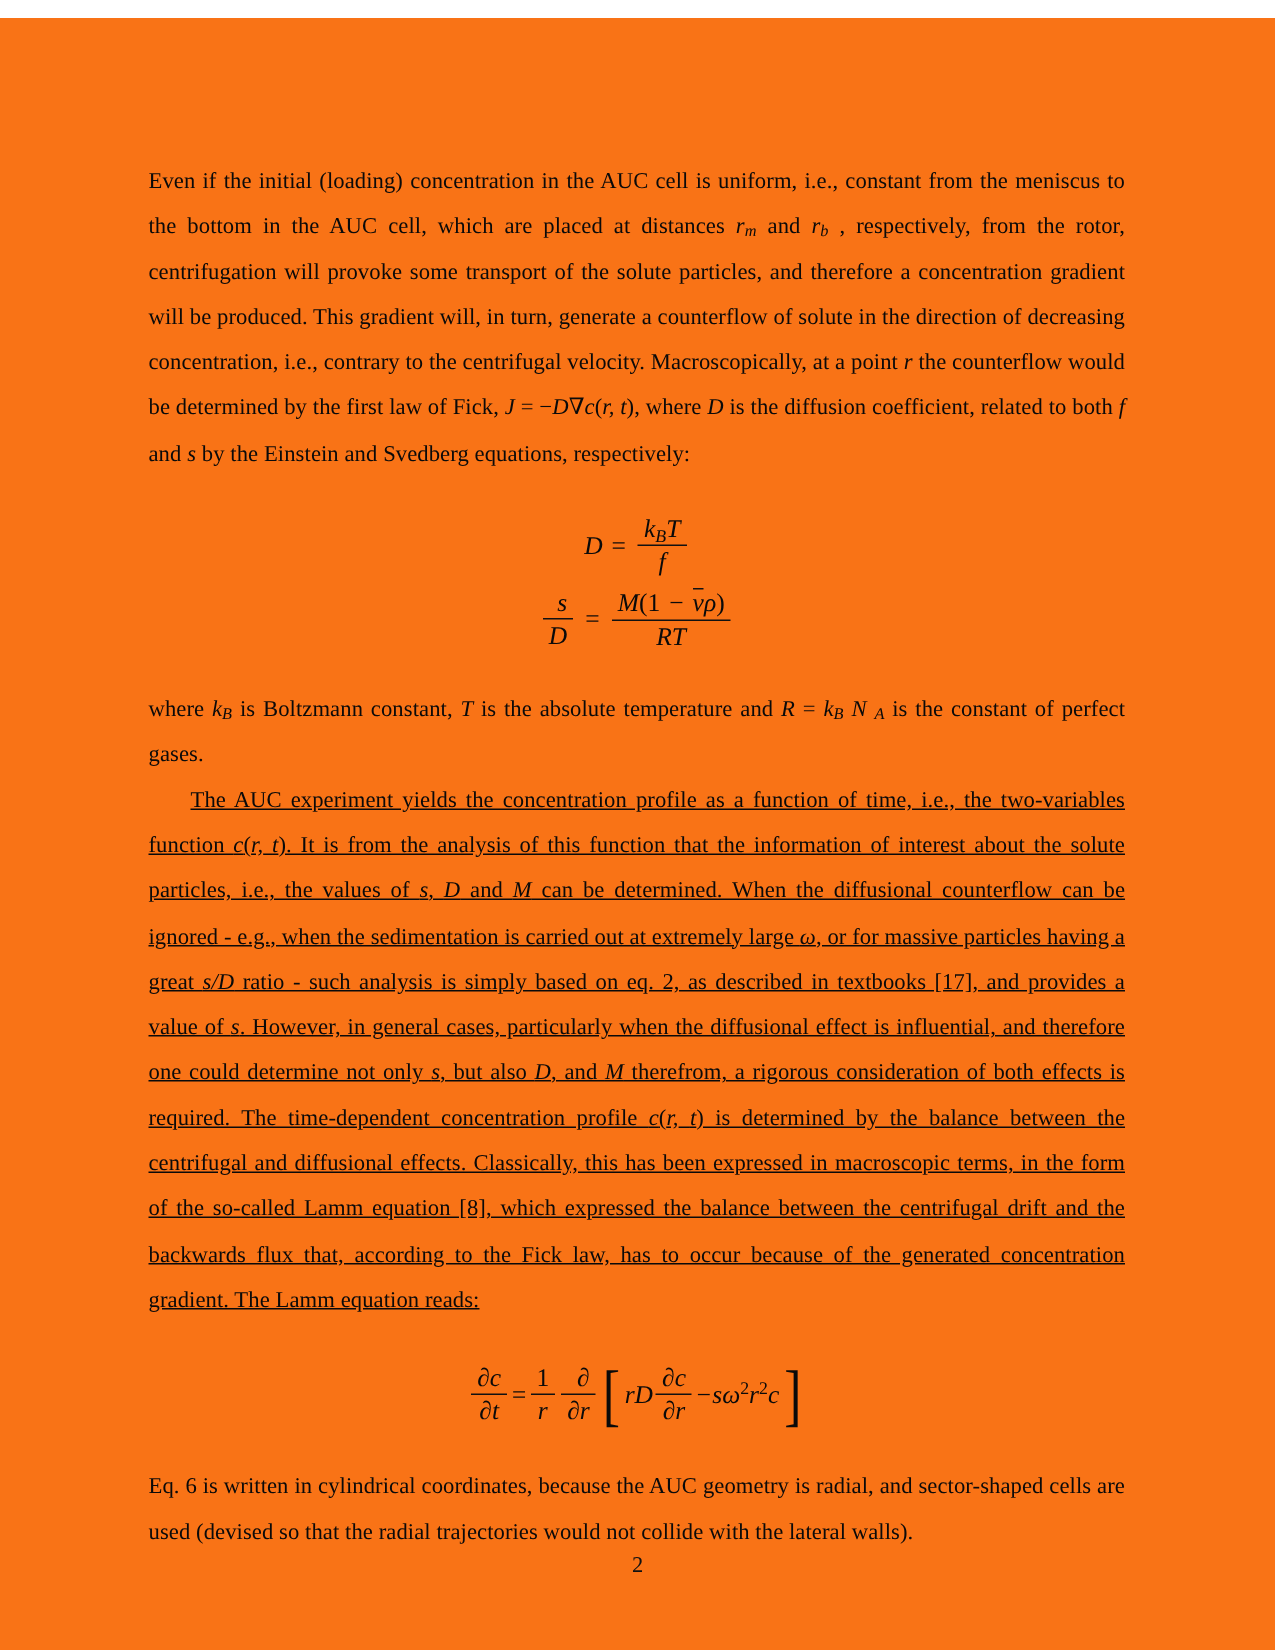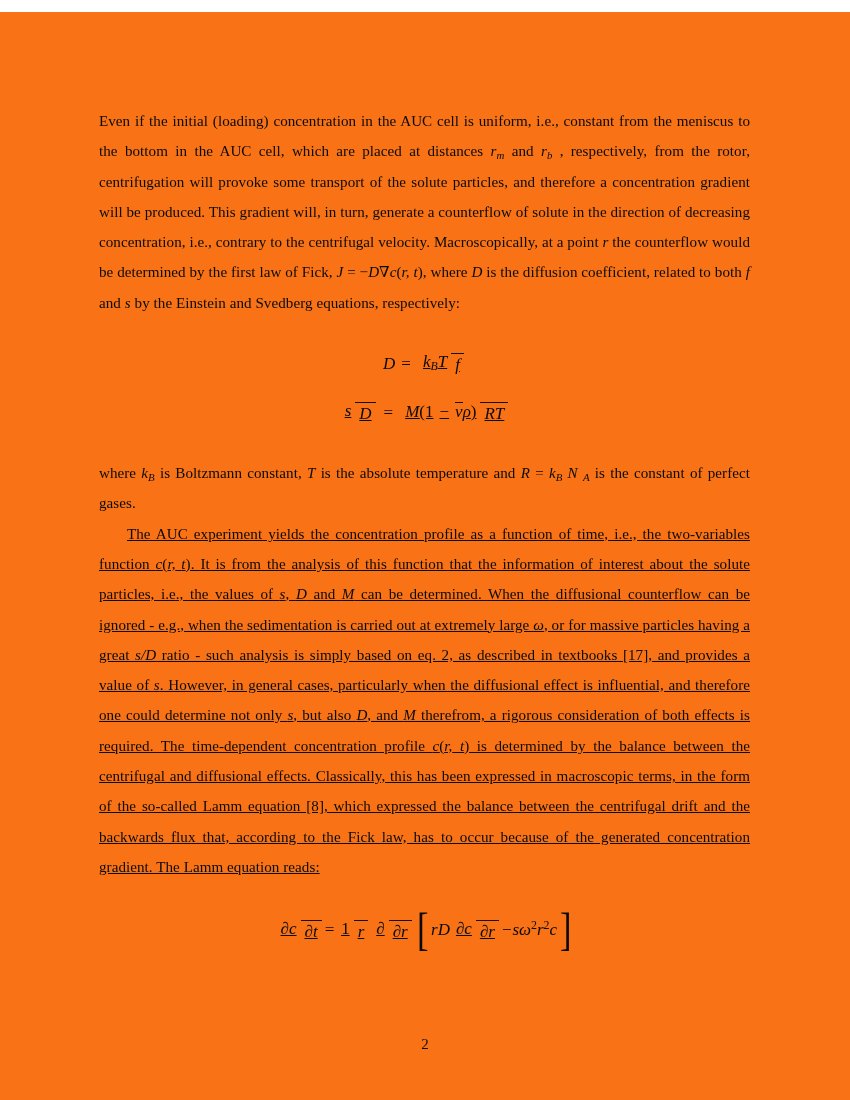--- a/index.html
+++ b/index.html
@@ -63,25 +63,24 @@
     white-space: nowrap;
   }
   .eq1 { height: 48px; }
   .eq2 { height: 50px; }
   .eqrow .op {
     font-style: normal;
     margin: 0 6px;
   }
   .frac {
     display: inline-flex;
-    flex-direction: row;
-    align-items: flex-start;
+    flex-direction: column;
+    align-items: flex-end;
     vertical-align: middle;
     margin: 0 2px;
-    text-decoration: underline;
   }
   .frac > .num {
     padding: 0 4px 1px 4px;
     line-height: 1.08;
   }
   .frac > .den {
     padding: 2px 4px 0 4px;
     line-height: 1.08;
     border-top: 1.1px solid #111;
     width: 100%;
@@ -211,18 +210,19 @@
           </span>
           <span class="op">−</span>
           <span><span class="it">s</span><span class="it">ω</span><span class="sp rm">2</span><span class="it">r</span><span class="sp rm">2</span><span class="it">c</span></span>
         </span>
         <span class="bigbr">]</span>
       </div>
     </div>
 
     <div class="spacer-eq-lamm-bot"></div>
 
+    <p class="para"><span>Eq. 6 is written in cylindrical coordinates, because the AUC geometry is radial, and sector-shaped cells are used (devised so that the radial trajectories would not collide with the lateral walls).</span></p>
 
   </div>
 
   <div class="pagenum">2</div>
 
 </div>
 
 </body></html>

